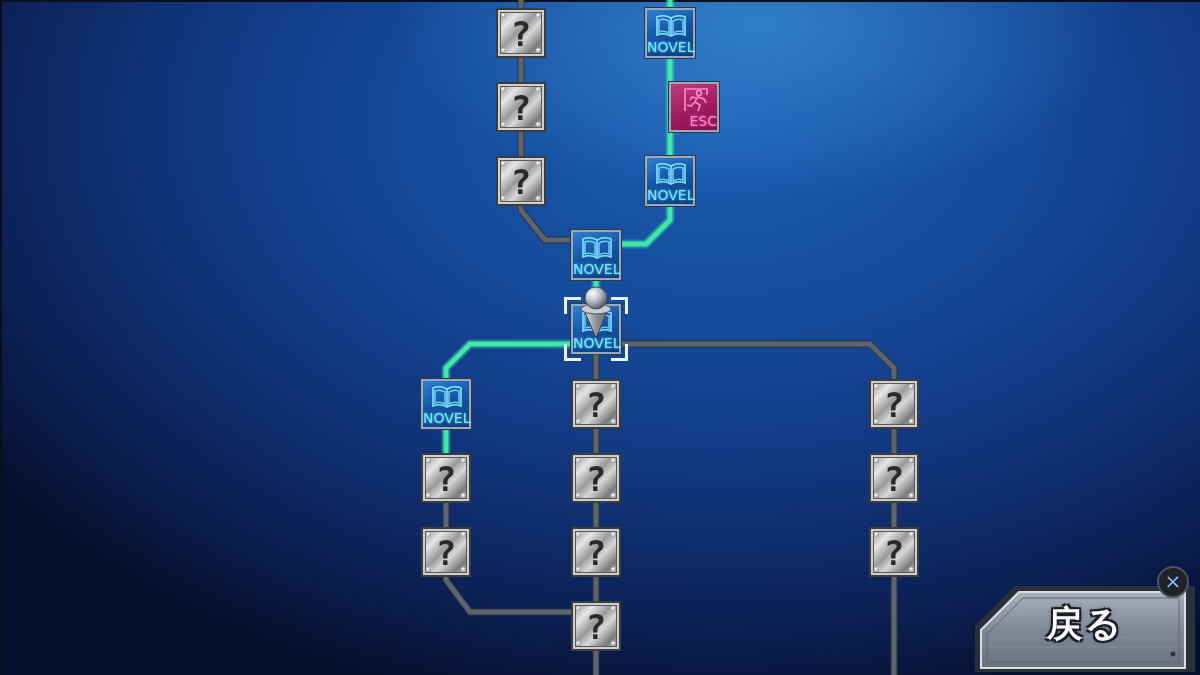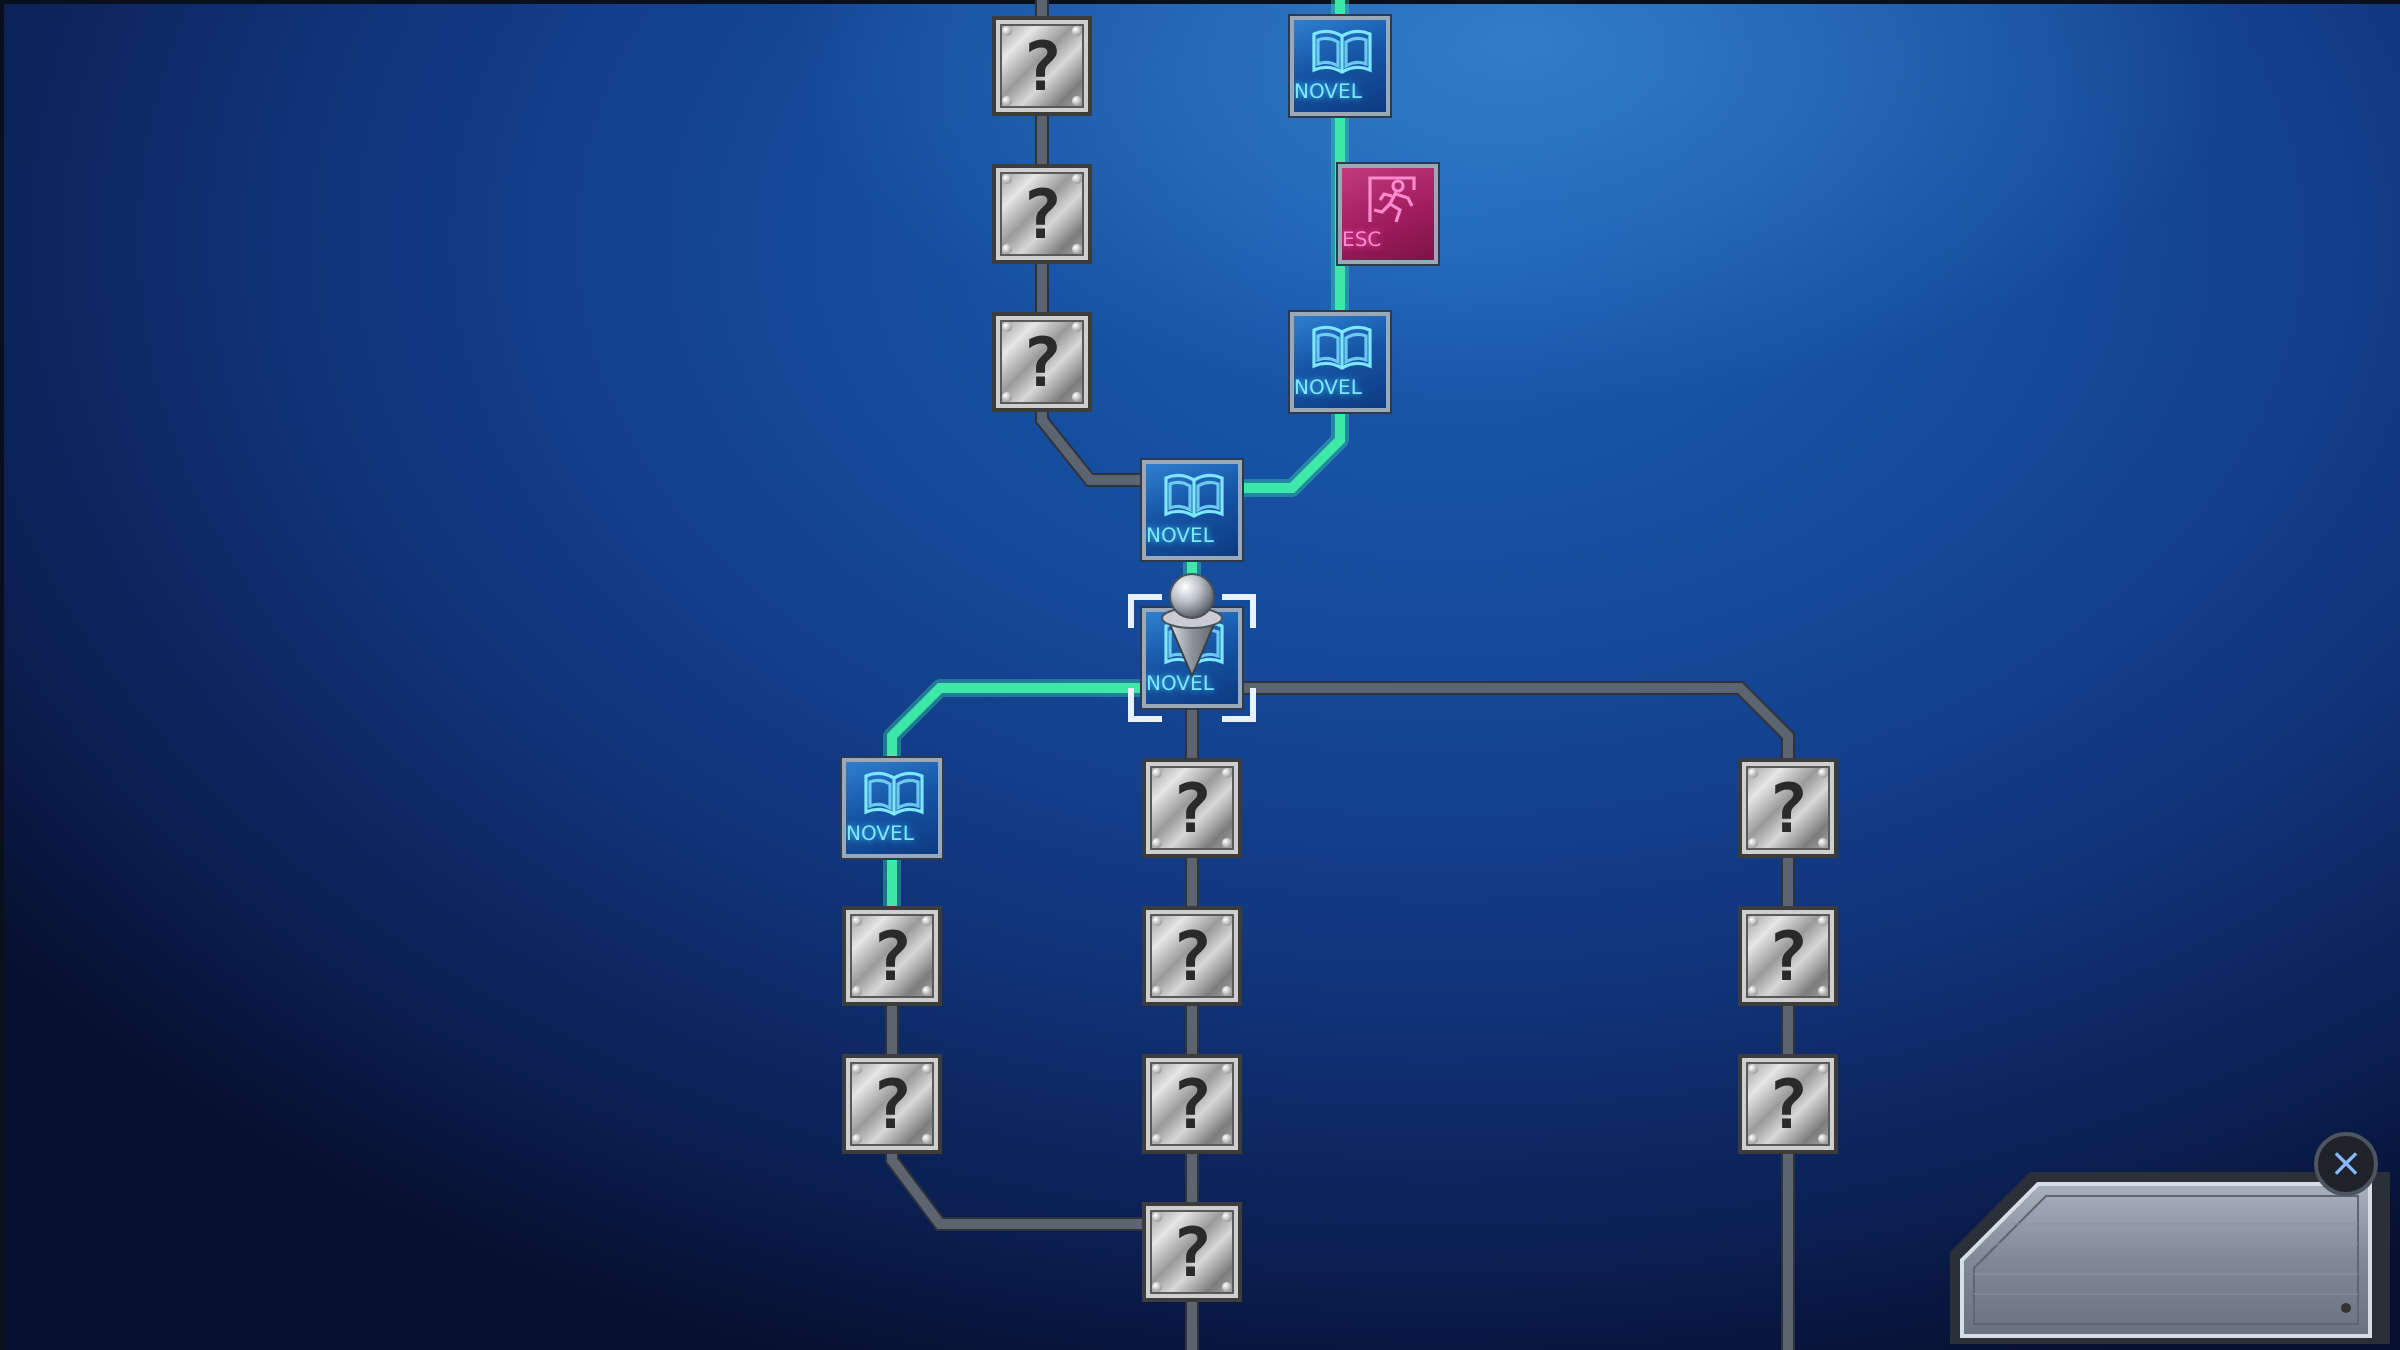--- a/index.html
+++ b/index.html
@@ -13,21 +13,21 @@
   .node{position:absolute;width:50px;height:50px;box-sizing:border-box;}
   .node.locked{
     background:linear-gradient(135deg,#8a8a8a 0%,#e6e6e6 25%,#9a9a9a 45%,#d8d8d8 60%,#7c7c7c 80%,#b8b8b8 100%);
     border:2px solid #3c3c3c;box-shadow:inset 0 0 0 2px #cfcfcf, inset 0 0 0 3px #5a5a5a;
   }
   .node.locked .q{position:absolute;left:0;right:0;top:5px;text-align:center;font-family:"DejaVu Sans Mono","Liberation Mono",monospace;font-weight:bold;font-size:34px;line-height:38px;color:#2a2a2a;}
   .rivet{position:absolute;width:5px;height:5px;border-radius:50%;background:radial-gradient(circle at 35% 35%,#fff,#777);}
   .r1{left:3px;top:3px}.r2{right:3px;top:3px}.r3{left:3px;bottom:3px}.r4{right:3px;bottom:3px}
   .node.novel{background:linear-gradient(160deg,#2f7fd0 0%,#1656a6 45%,#0d3a80 100%);border:2px solid #9aa8b8;box-shadow:0 0 0 1px #2c3a4c;}
   .node.esc{background:linear-gradient(160deg,#c23a7c 0%,#a01d5e 55%,#7d1347 100%);border:2px solid #9aa8b8;box-shadow:0 0 0 1px #2c3a4c;}
-  .node .lbl{position:absolute;left:0;right:0;bottom:3px;text-align:left;font-size:10px;line-height:12px;letter-spacing:0px;}
+  .node .lbl{position:absolute;left:0;right:0;bottom:3px;text-align:right;font-size:14px;line-height:12px;letter-spacing:0px;}
   .node.novel .lbl{color:#7fe6ff;text-shadow:0 0 3px #3fcfff;}
   .node.esc .lbl{color:#ff8ad0;text-shadow:0 0 3px #ff4fb5;}
   .node svg.ic{position:absolute;left:8px;top:3px;width:32px;height:26px;}
   .current-frame{position:absolute;width:64px;height:64px;box-sizing:border-box;}
   .current-frame span{position:absolute;width:14px;height:14px;border-color:#e8f2ff;border-style:solid;}
   .cf-tl{left:0;top:0;border-width:3px 0 0 3px}
   .cf-tr{right:0;top:0;border-width:3px 3px 0 0}
   .cf-bl{left:0;bottom:0;border-width:0 0 3px 3px}
   .cf-br{right:0;bottom:0;border-width:0 3px 3px 0}
   #pin{position:absolute;left:578px;top:284px;width:36px;height:56px;}
@@ -256,15 +256,16 @@
       <polygon points="44,10 210,10 210,86 6,86 6,48" fill="url(#plate)" stroke="#d7dde6" stroke-width="2"></polygon>
       <polygon points="48,16 204,16 204,80 12,80 12,52" fill="none" stroke="#5e6673" stroke-width="1"></polygon>
       <g stroke="#8b93a0" stroke-width="1" opacity="0.5">
         <line x1="30" y1="30" x2="204" y2="30"></line>
           <line x1="20" y1="40" x2="204" y2="40"></line>
         <line x1="12" y1="55" x2="204" y2="55"></line>
           <line x1="12" y1="65" x2="204" y2="65"></line>
       </g>
       <circle cx="198" cy="72" r="2.5" fill="#333"></circle>
     </svg>
+    <div id="back-label">戻る</div>
   </div>
   <div id="x-badge">×</div>
 </div>
 
 </body></html>

